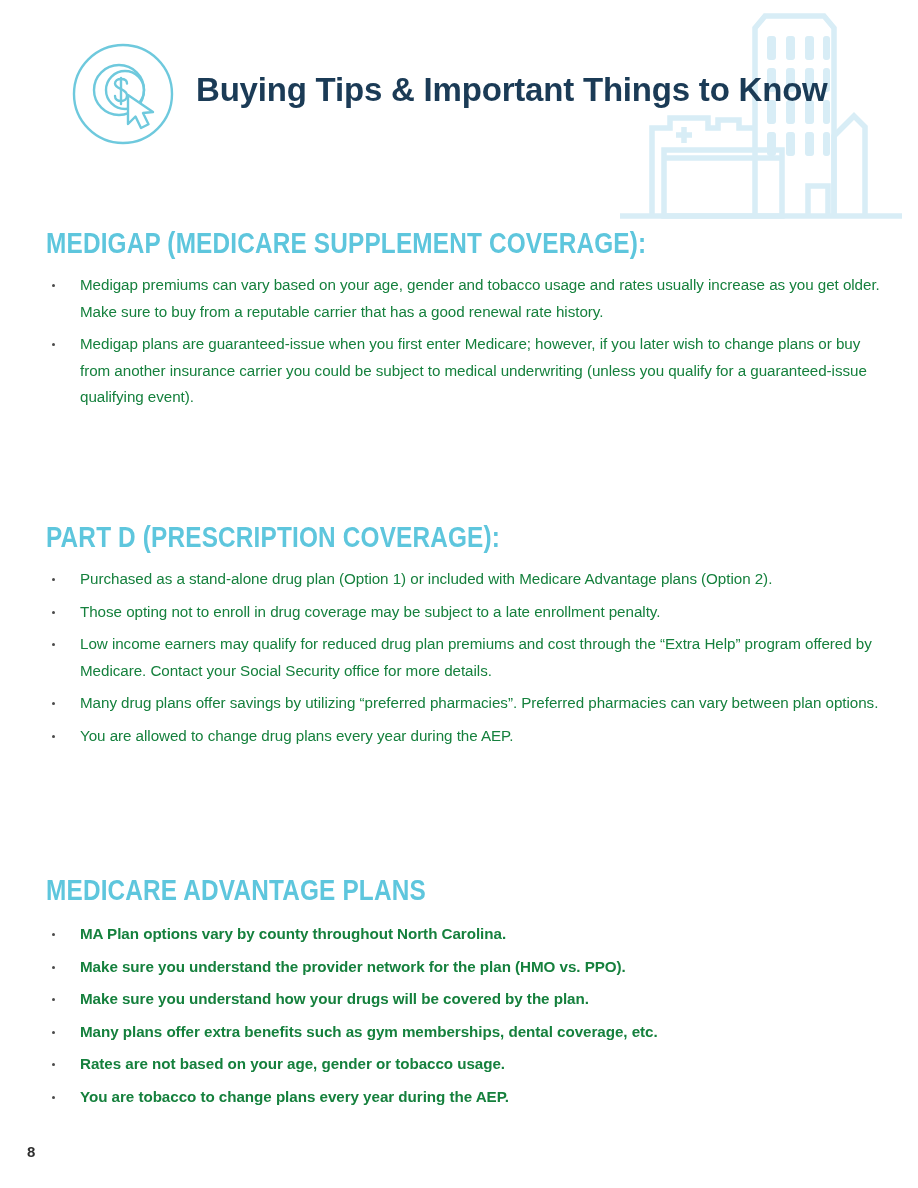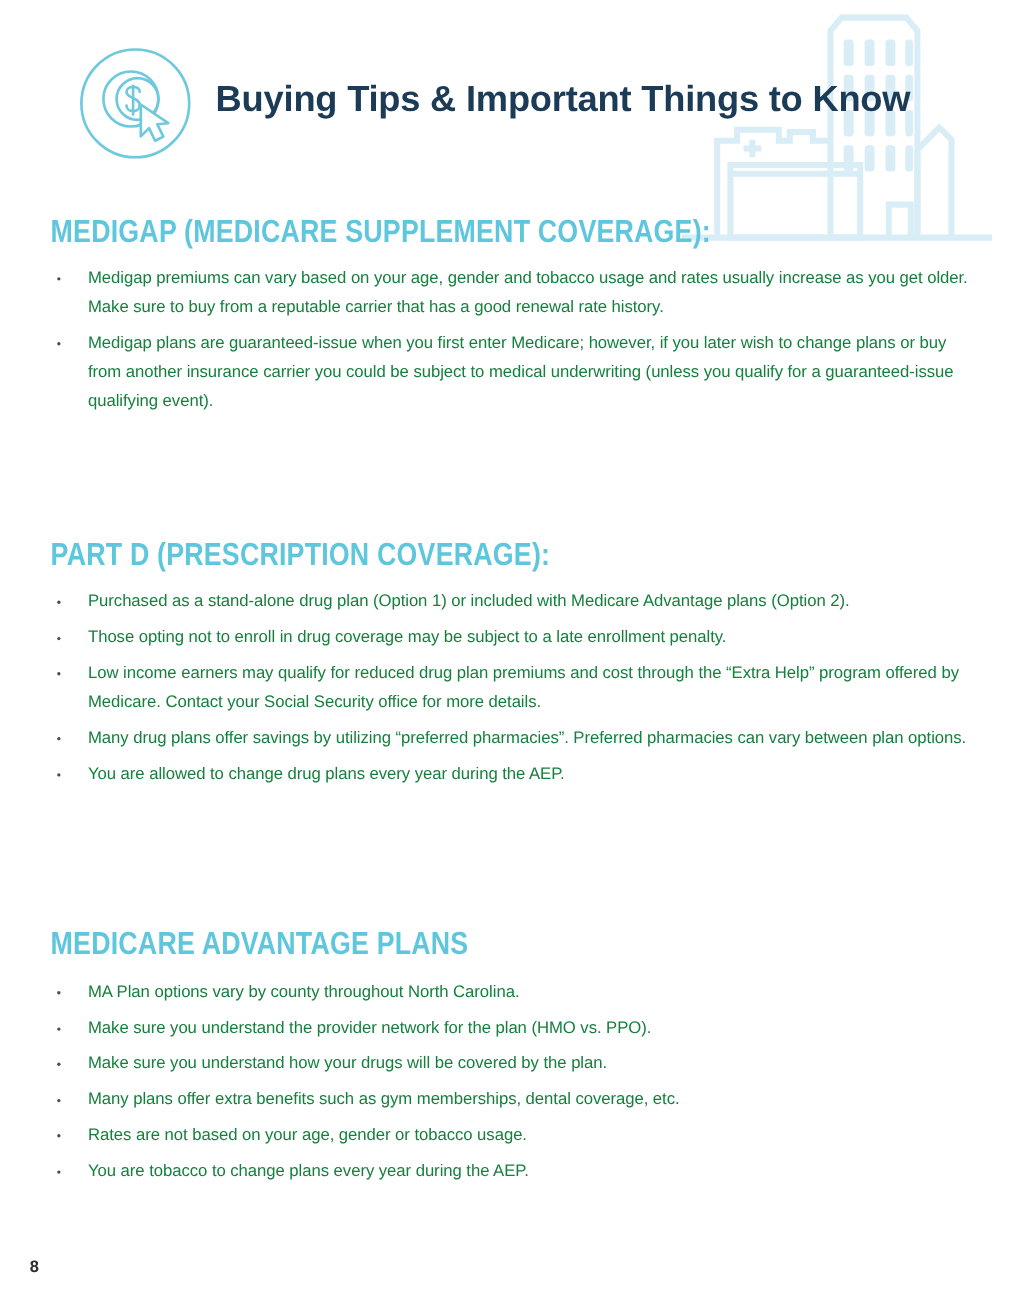--- a/index.html
+++ b/index.html
@@ -67,20 +67,21 @@
     position: absolute;
     left: 0;
     top: 0;
     width: 918px;
   }
 
   .section {
     position: absolute;
     left: 46px;
     width: 840px;
+    margin-top: 32px;
   }
 
   .section-heading {
     font-family: "Liberation Sans Narrow", "Liberation Sans", sans-serif;
     font-size: 29px;
     font-weight: 700;
     color: #5ec6dd;
     letter-spacing: 0.2px;
     font-stretch: condensed;
     text-transform: uppercase;
@@ -212,21 +213,21 @@
         <li>Purchased as a stand-alone drug plan (Option 1) or included with Medicare Advantage plans (Option 2).</li>
         <li>Those opting not to enroll in drug coverage may be subject to a late enrollment penalty.</li>
         <li>Low income earners may qualify for reduced drug plan premiums and cost through the “Extra Help” program offered by Medicare. Contact your Social Security office for more details.</li>
         <li>Many drug plans offer savings by utilizing “preferred pharmacies”. Preferred pharmacies can vary between plan options.</li>
         <li>You are allowed to change drug plans every year during the AEP.</li>
       </ul>
     </div>
 
     <div class="section" style="top:841px;">
       <div class="section-heading">Medicare Advantage Plans</div>
-      <ul class="bullets" style="margin-top:14px;">
+      <ul class="bullets" style="margin-top:14px;font-weight:bold;">
         <li>MA Plan options vary by county throughout North Carolina.</li>
         <li>Make sure you understand the provider network for the plan (HMO vs. PPO).</li>
         <li>Make sure you understand how your drugs will be covered by the plan.</li>
         <li>Many plans offer extra benefits such as gym memberships, dental coverage, etc.</li>
         <li>Rates are not based on your age, gender or tobacco usage.</li>
         <li>You are tobacco to change plans every year during the AEP.</li>
       </ul>
     </div>
 
   </div>

